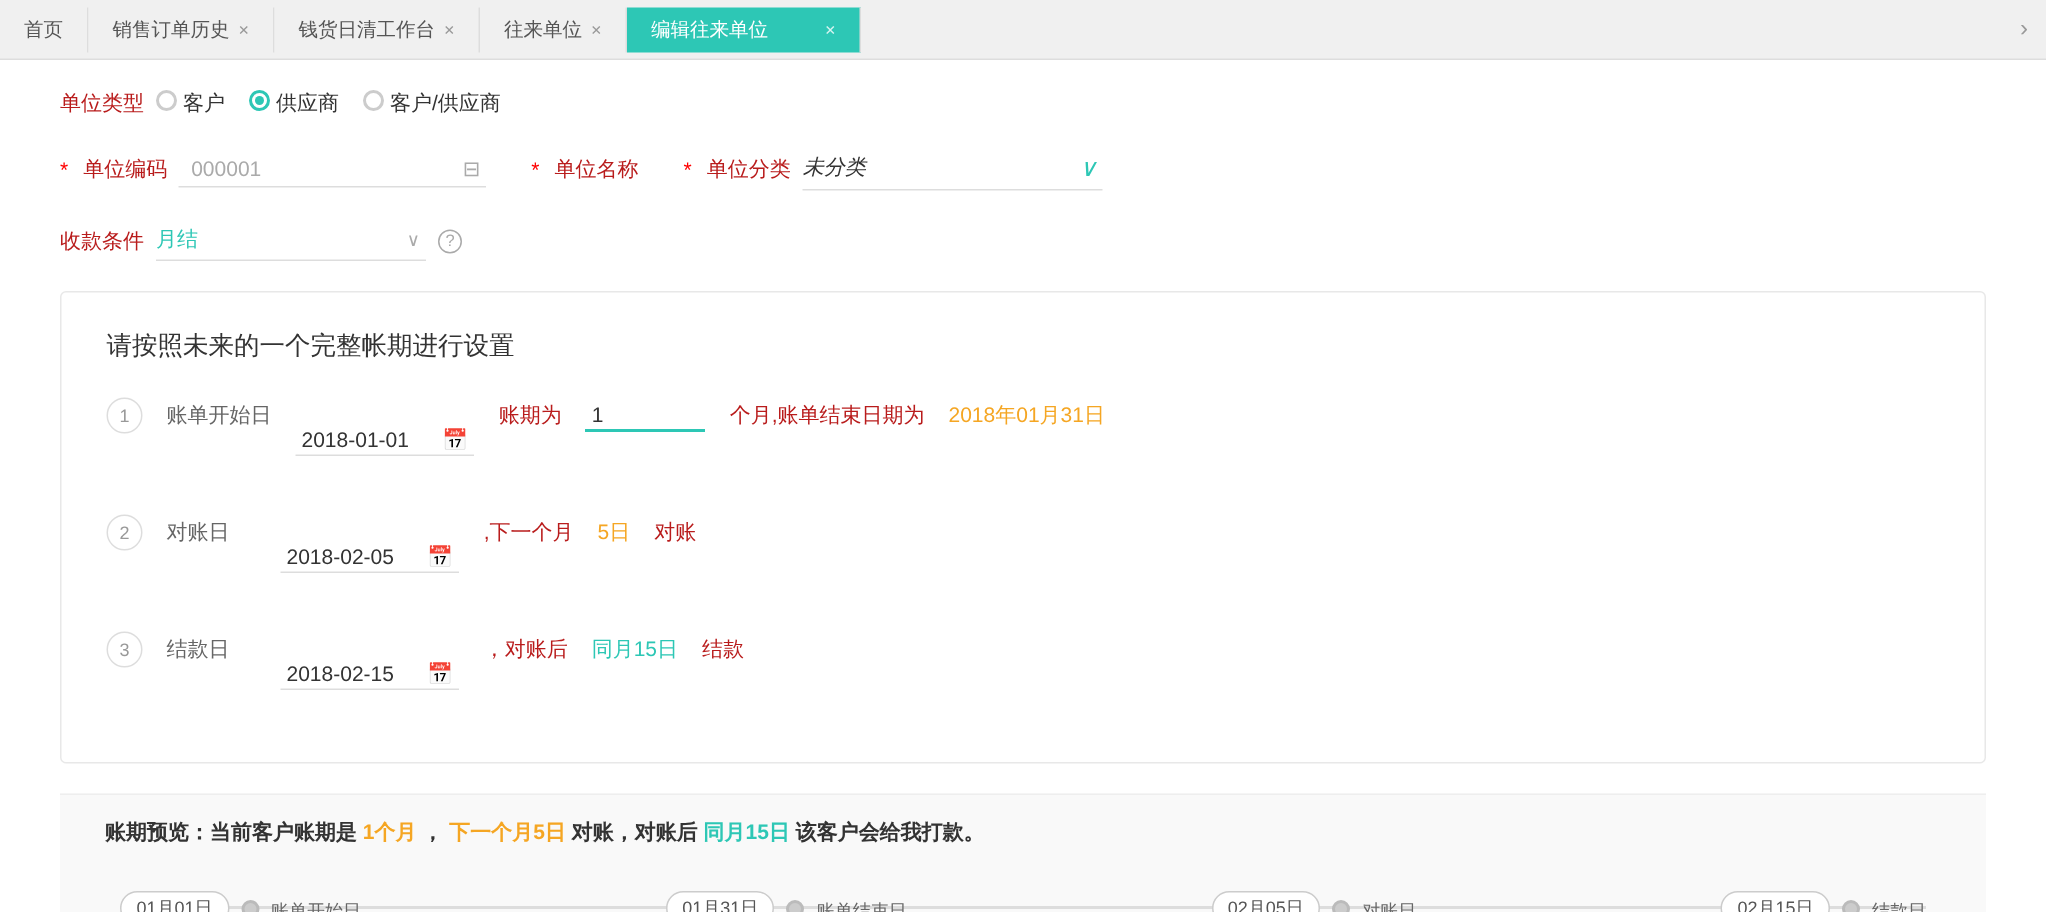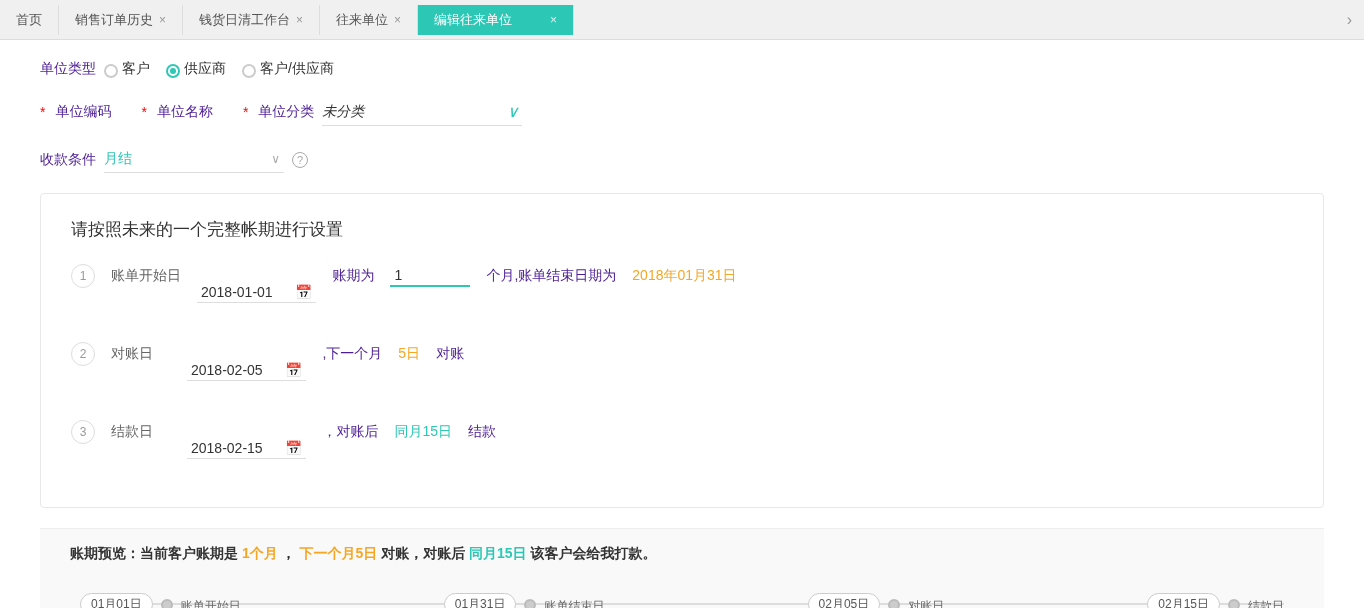--- a/index.html
+++ b/index.html
@@ -60,37 +60,37 @@
       align-items: center;
       margin-bottom: 20px;
       gap: 30px;
     }
     .form-group {
       display: flex;
       align-items: center;
       gap: 8px;
     }
     .form-label {
-      color: #4c1d95;
+      color: #b91c1c;
       white-space: nowrap;
     }
     .required-star {
       color: #f00;
       margin-right: 2px;
     }
 
     
     .radio-group {
       display: flex;
       align-items: center;
       gap: 16px;
     }
     .radio-item {
       display: flex;
-      align-items: flex-end;
+      align-items: flex-start;
       gap: 4px;
       cursor: pointer;
     }
     .radio-circle {
       width: 14px; height: 14px;
       border-radius: 50%;
       border: 2px solid #ccc;
       display: flex; align-items: center; justify-content: center;
     }
     .radio-circle.checked {
@@ -343,20 +343,24 @@
           <span>客户/供应商</span>
         </div>
       </div>
     </div>
   </div>
 
   <div class="form-row">
     <div class="form-group">
       <span class="required-star">*</span>
       <span class="form-label">单位编码</span>
+      <div class="input-with-icon">
+        <input type="text" style="color: rgb(170, 170, 170);" value="000001">
+        <span class="input-icon">⊟</span>
+      </div>
     </div>
     <div class="form-group">
       <span class="required-star">*</span>
       <span class="form-label">单位名称</span>
     </div>
     <div class="form-group">
       <span class="required-star">*</span>
       <span class="form-label">单位分类</span>
       <div class="select-group" style="min-width:200px;font-style:italic;">
         <span class="select-value">未分类</span>

